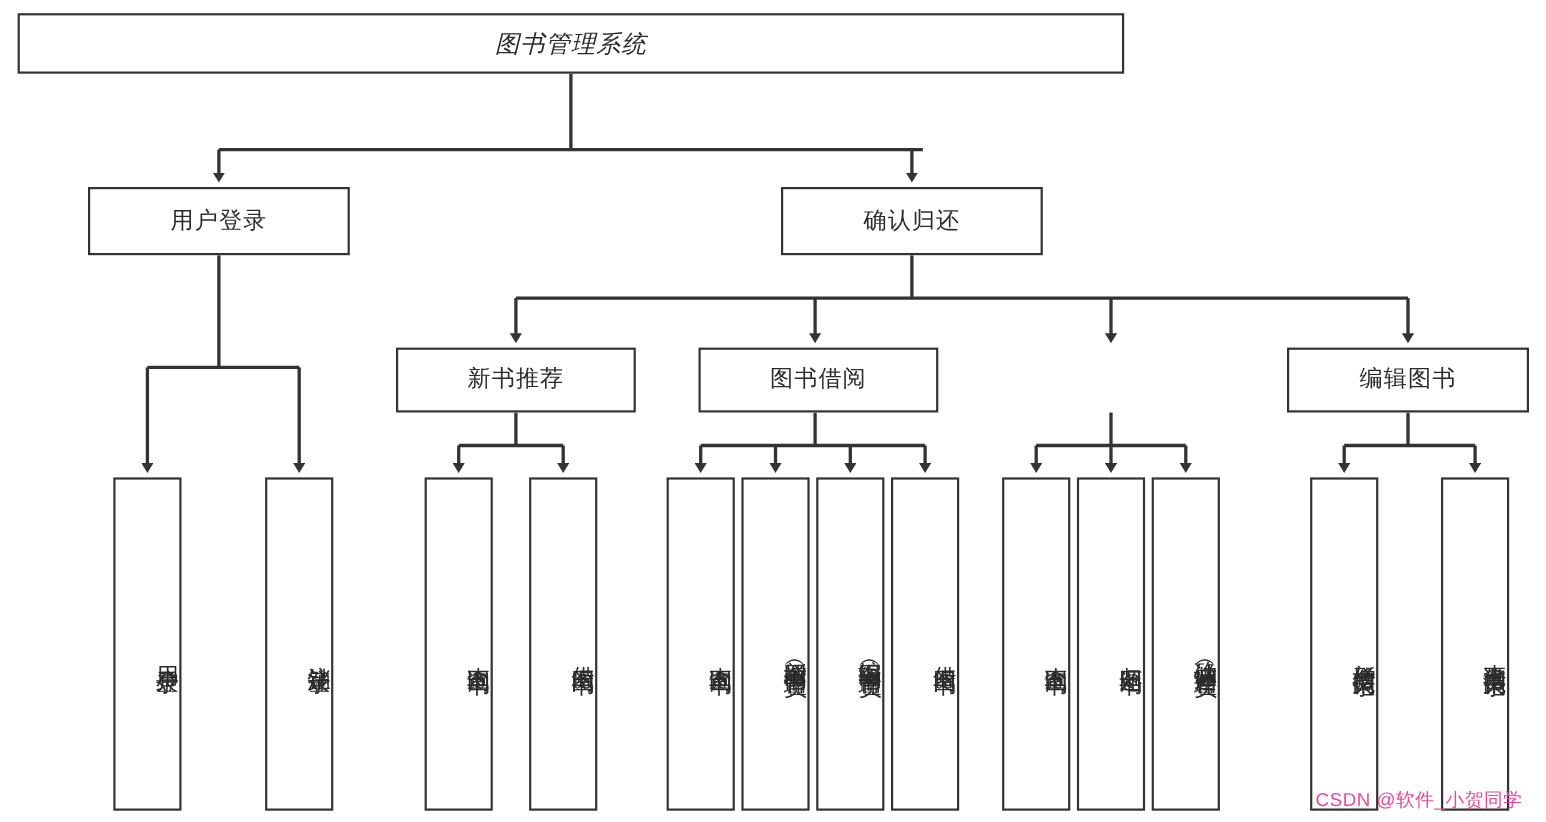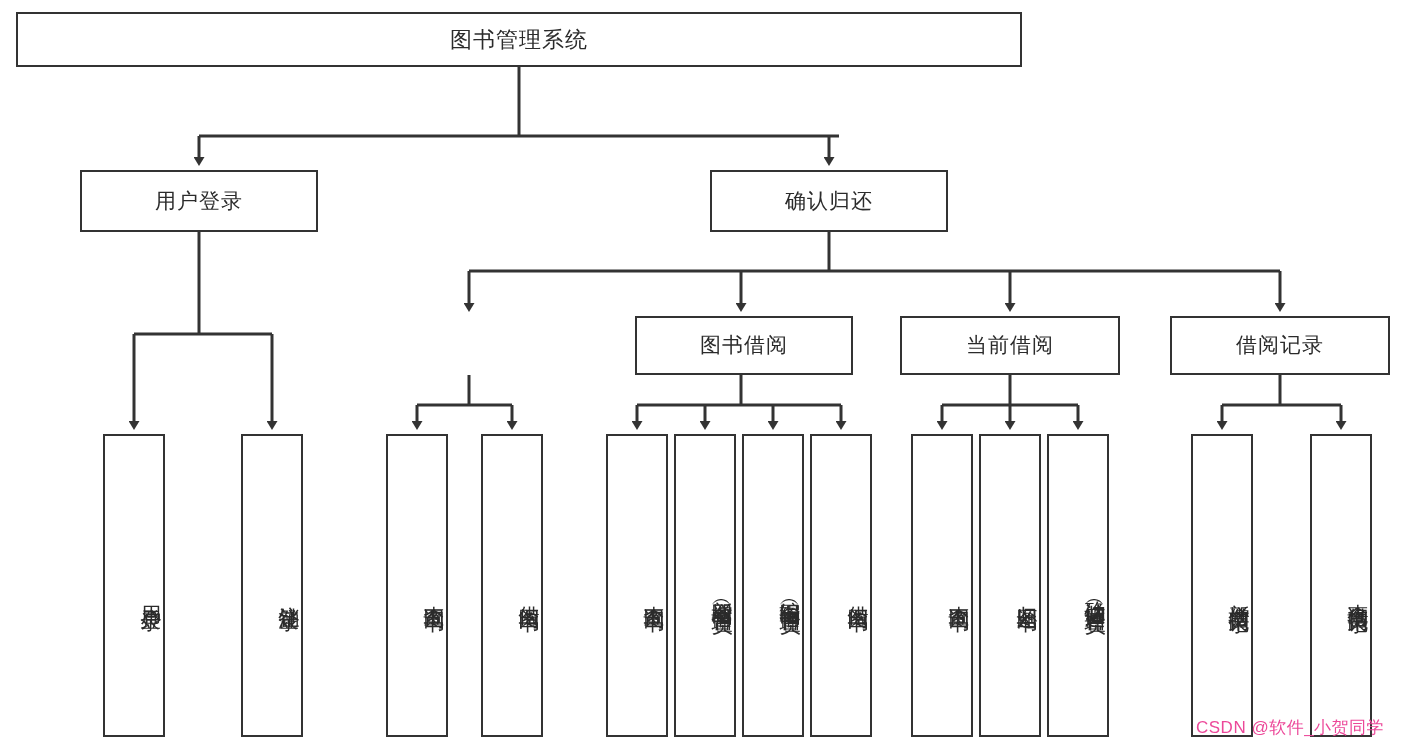--- a/index.html
+++ b/index.html
@@ -45,20 +45,21 @@
     writing-mode: vertical-rl;
     text-orientation: upright;
     font-size: 21px;
     letter-spacing: 2px;
     padding-top: 14px;
     align-items: flex-start;
     justify-content: center;
   }
   .node.root {
     font-size: 22px;
+    font-style: italic;
   }
   .watermark {
     position: absolute;
     font-size: 17px;
     color: #ec4899;
     white-space: nowrap;
     letter-spacing: 0.5px;
   }
 </style>
 </head>
@@ -120,28 +121,28 @@
     <span>图书管理系统</span>
   </div>
 
   <div class="node h" style="left:80px; top:170px; width:238px; height:62px;">
     <span>用户登录</span>
   </div>
   <div class="node h" style="left:710px; top:170px; width:238px; height:62px;">
     <span>确认归还</span>
   </div>
 
+  <div class="node h" style="left:360px; top:316px; width:218px; height:59px;">
+    <span>新书推荐</span>
+  </div>
   <div class="node h" style="left:635px; top:316px; width:218px; height:59px;">
     <span>图书借阅</span>
   </div>
-  <div class="node h" style="left:900px; top:316px; width:220px; height:59px;">
-    <span>当前借阅</span>
-  </div>
   <div class="node h" style="left:1170px; top:316px; width:220px; height:59px;">
-    <span>借阅记录</span>
+    <span>编辑图书</span>
   </div>
 
   <div class="node v" style="left:103px; top:434px; width:62px; height:303px;">
     <span>用户登录</span>
   </div>
   <div class="node v" style="left:241px; top:434px; width:62px; height:303px;">
     <span>注销登录</span>
   </div>
   <div class="node v" style="left:386px; top:434px; width:62px; height:303px;">
     <span>查询图书</span>

